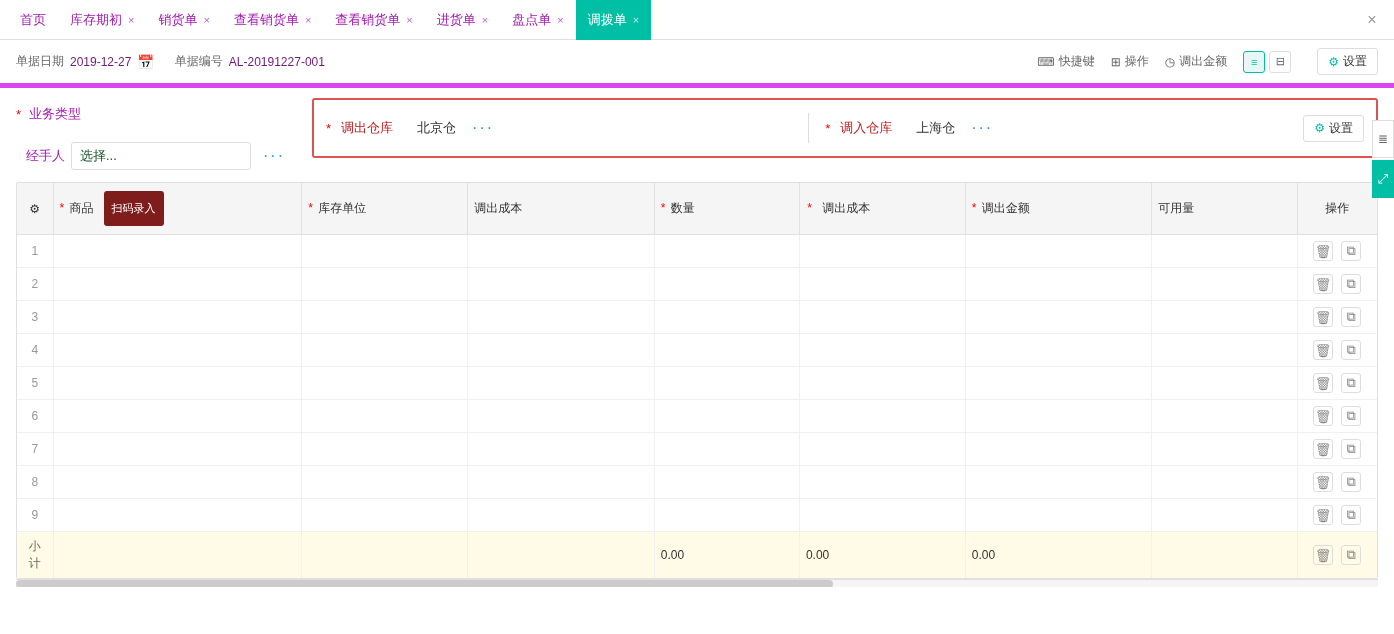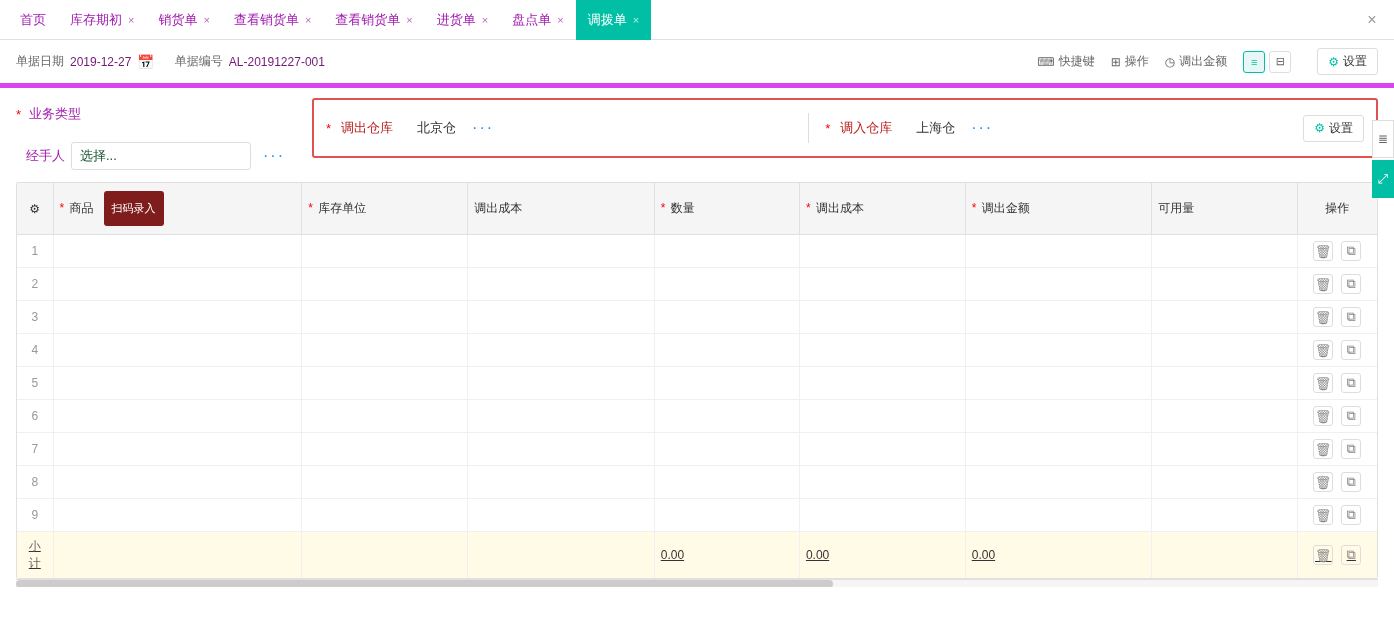--- a/index.html
+++ b/index.html
@@ -143,21 +143,21 @@
       border-right: 1px solid #e0e0e0;
       border-bottom: 1px solid #e0e0e0;
       white-space: nowrap;
       font-weight: normal;
       color: #333;
     }
     thead th:last-child { border-right: none; }
     tbody tr {
       border-bottom: 1px solid #f0f0f0;
     }
-    tbody tr:last-child { border-bottom: none; text-decoration: underline; }
+    tbody tr:last-child { border-bottom: none; }
     tbody tr.subtotal-row {
       background: #fffbe6;
     }
     tbody td {
       padding: 6px 6px;
       border-right: 1px solid #f0f0f0;
       height: 32px;
       vertical-align: middle;
     }
     tbody td:last-child { border-right: none; }
@@ -179,21 +179,21 @@
 
     .th-gear {
       width: 36px; text-align: center;
     }
     .th-ops { text-align: center; width: 80px; }
 
     .col-product { min-width: 120px; }
     .col-unit { min-width: 80px; }
     .col-spec { min-width: 90px; }
     .col-qty { min-width: 70px; }
-    .col-cost { min-width: 80px; }
+    .col-cost { min-width: 80px; font-family: Liberation Mono, monospace; }
     .col-amount { min-width: 90px; }
     .col-avail { min-width: 70px; }
 
     
     .scroll-area {
       height: 8px; background: #f5f5f5;
       border-top: 1px solid #e0e0e0;
       margin: 0 16px;
     }
     .scroll-thumb {

